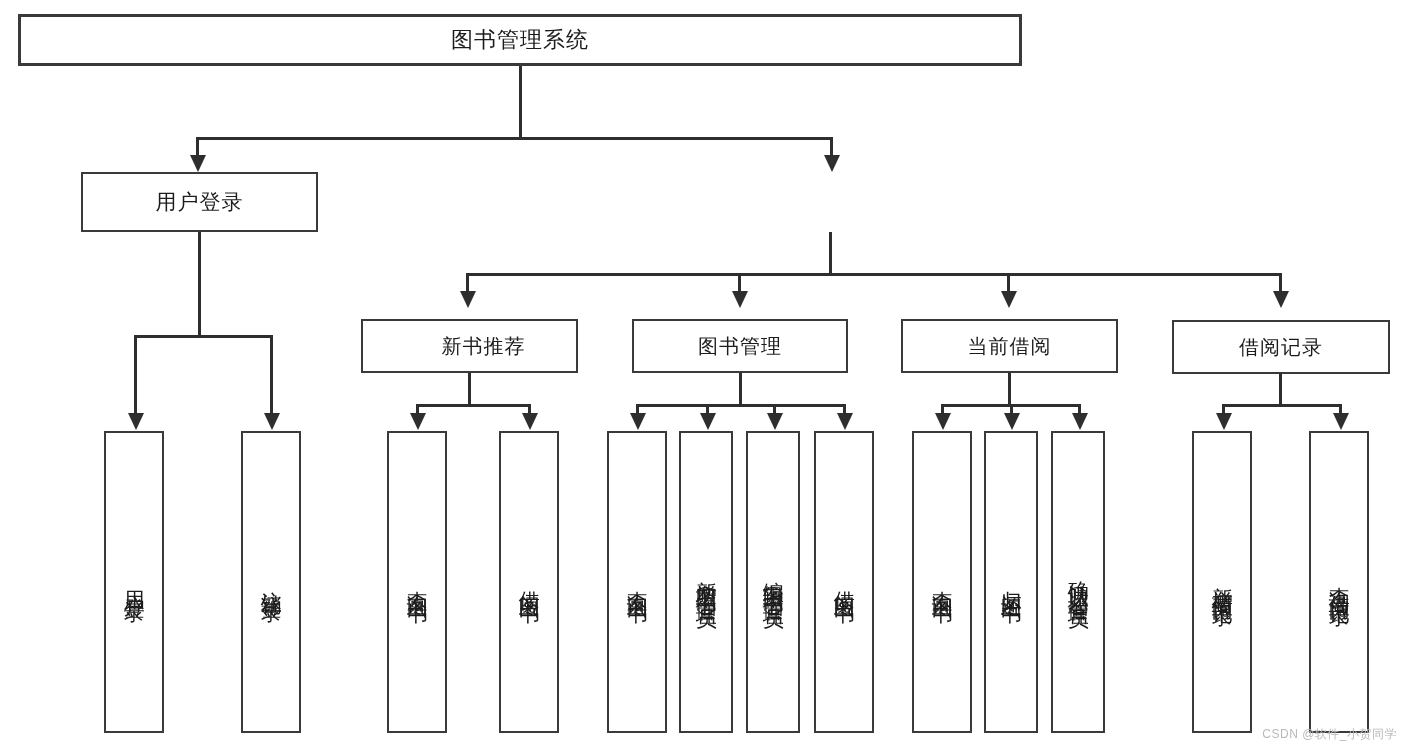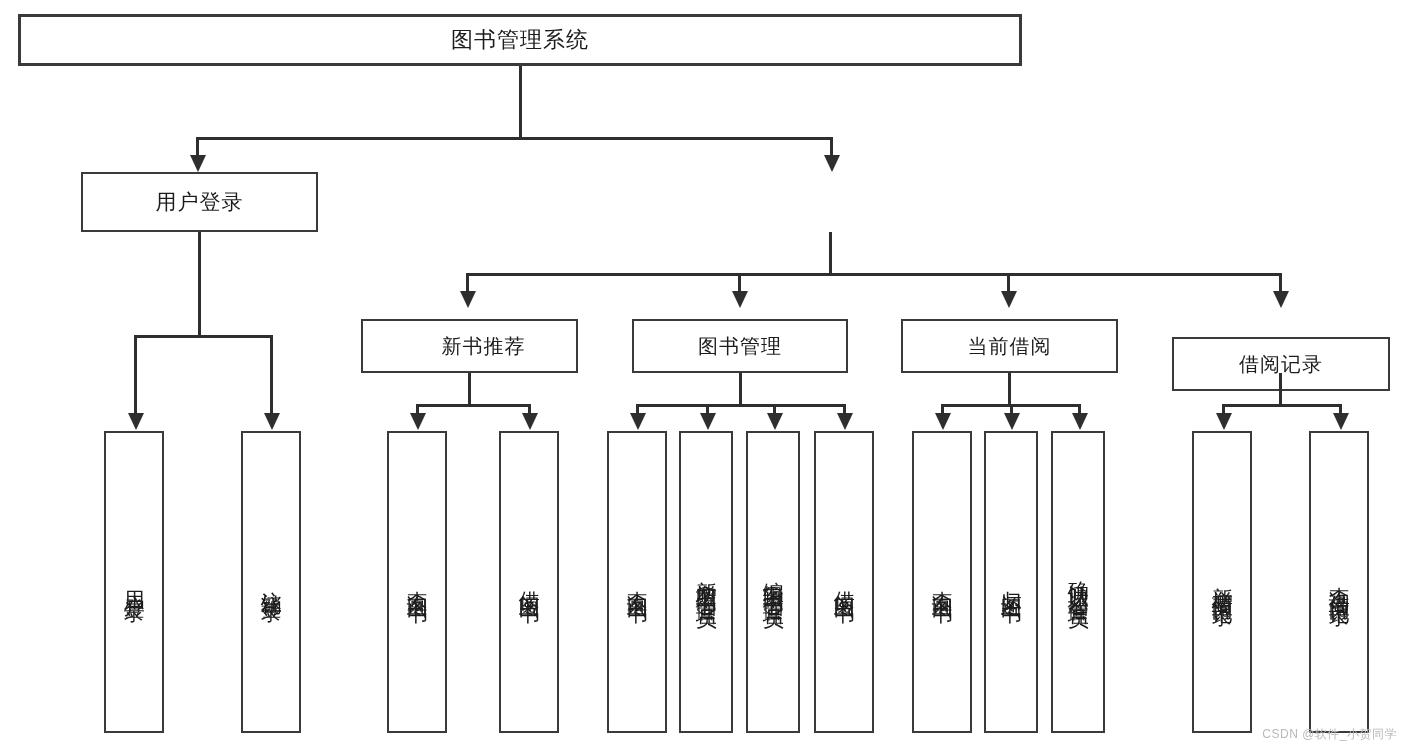--- a/index.html
+++ b/index.html
@@ -119,21 +119,21 @@
   <div class="vline" style="left:738px;top:273px;height:22px;"></div>
   <div class="arrow" style="left:732px;top:291px;"></div>
   <div class="vline" style="left:1007px;top:273px;height:22px;"></div>
   <div class="arrow" style="left:1001px;top:291px;"></div>
   <div class="vline" style="left:1279px;top:273px;height:22px;"></div>
   <div class="arrow" style="left:1273px;top:291px;"></div>
 
   <div class="node level2" style="left:361px;top:319px;width:217px;height:54px;padding-left:28px;">新书推荐</div>
   <div class="node level2" style="left:632px;top:319px;width:216px;height:54px;">图书管理</div>
   <div class="node level2" style="left:901px;top:319px;width:217px;height:54px;text-align:center;">当前借阅</div>
-  <div class="node level2" style="left:1172px;top:337px;width:218px;height:54px;font-family:Liberation Mono, monospace;">借阅记录</div>
+  <div class="node level2" style="left:1172px;top:320px;width:218px;height:54px;font-family:Liberation Mono, monospace;">借阅记录</div>
 
   <div class="vline" style="left:468px;top:373px;height:31px;"></div>
   <div class="hline" style="left:416px;top:404px;width:115px;"></div>
   <div class="vline" style="left:416px;top:404px;height:13px;"></div>
   <div class="arrow" style="left:410px;top:413px;"></div>
   <div class="vline" style="left:528px;top:404px;height:13px;"></div>
   <div class="arrow" style="left:522px;top:413px;"></div>
 
   <div class="vline" style="left:739px;top:373px;height:31px;"></div>
   <div class="hline" style="left:636px;top:404px;width:210px;"></div>

